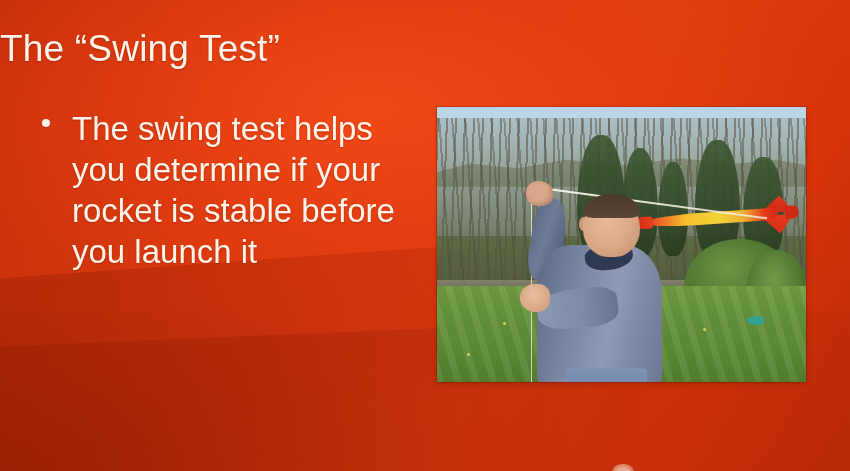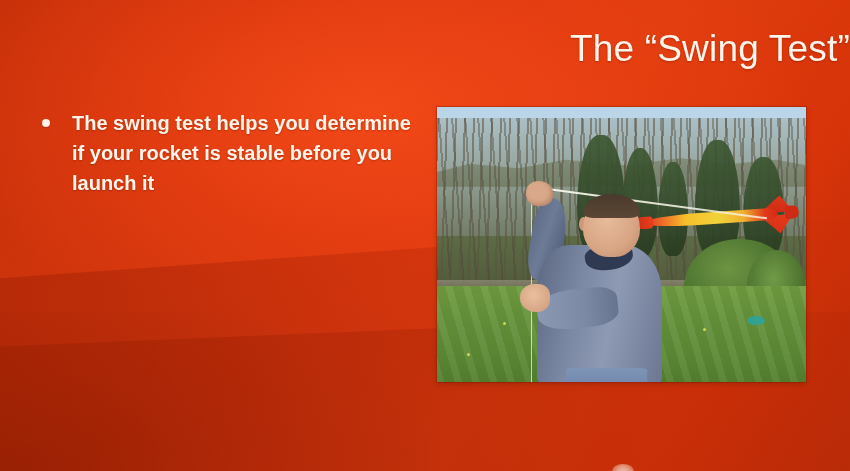--- a/index.html
+++ b/index.html
@@ -66,21 +66,21 @@
     background: radial-gradient(ellipse 100% 120% at 0% 100%, rgba(140,28,2,0.55) 0%, rgba(150,30,3,0.22) 55%, rgba(160,32,4,0) 100%);
     pointer-events: none;
   }
 
   
   .title {
     position: absolute;
     left: 0;
     top: 28px;
     width: 850px;
-    text-align: right;
+    text-align: left;
     color: #fdf4ea;
     font-size: 37px;
     font-weight: 400;
     letter-spacing: 0.2px;
     line-height: 1.15;
     text-shadow: 0 1px 2px rgba(120,24,2,0.45);
     white-space: nowrap;
   }
 
   
@@ -100,23 +100,23 @@
     flex: 0 0 auto;
     width: 8px;
     height: 8px;
     border-radius: 50%;
     background: #fdf3e8;
     margin: 11px 22px 0 4px;
     box-shadow: 0 1px 1px rgba(120,24,2,0.35);
   }
   .bullet-text {
     color: #fdf4ea;
-    font-size: 20px;
-    line-height: 30px;
-    font-weight: 700;
+    font-size: 33px;
+    line-height: 41px;
+    font-weight: 400;
     text-shadow: 0 1px 2px rgba(120,24,2,0.40);
   }
 
   
   .photo-frame {
     position: absolute;
     left: 437px;
     top: 107px;
     width: 369px;
     height: 275px;

